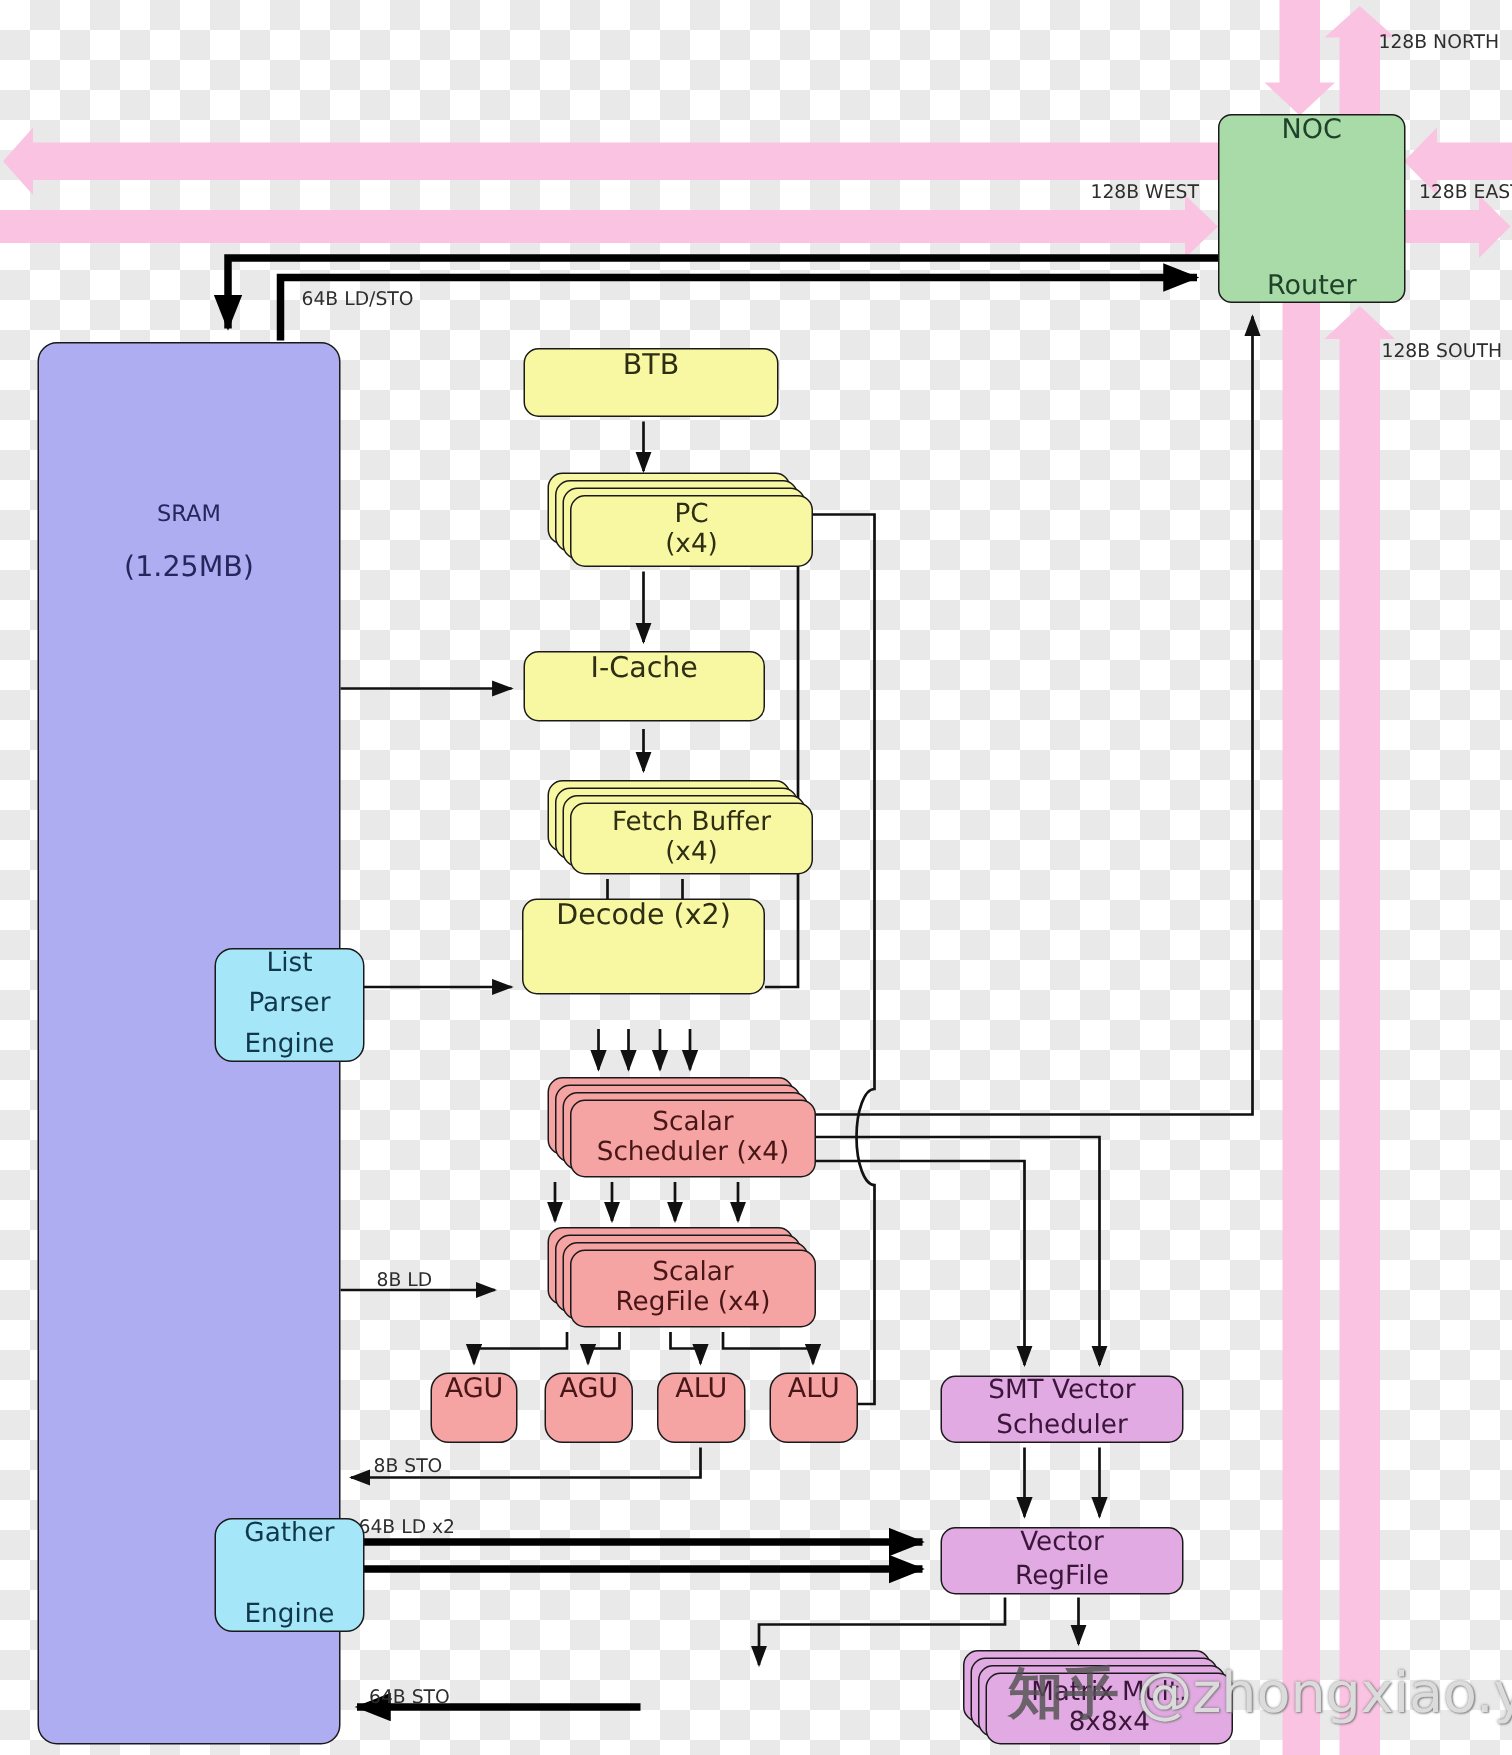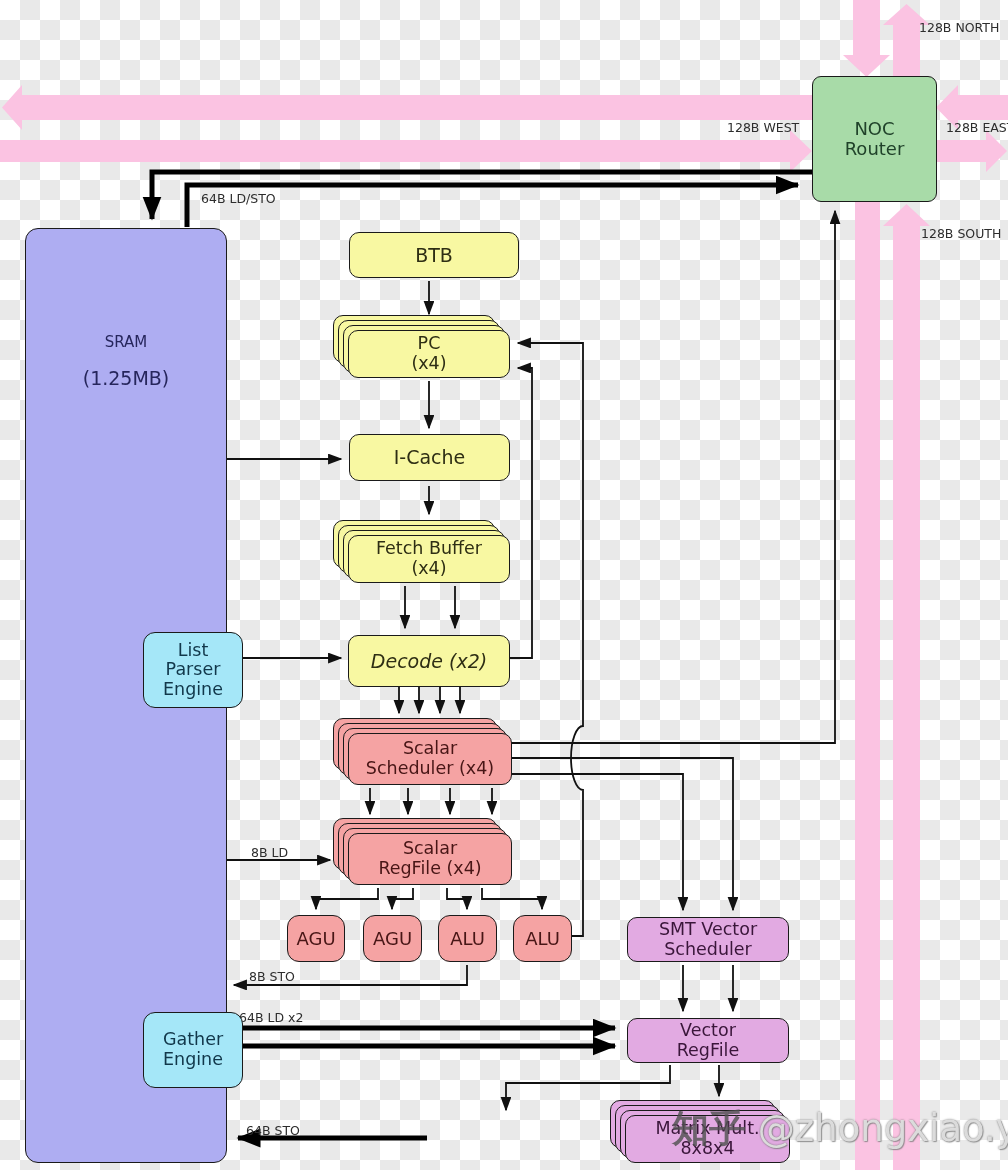--- a/index.html
+++ b/index.html
@@ -10,35 +10,35 @@
     background-image:
       linear-gradient(45deg,#e9e9e9 25%,transparent 25%,transparent 75%,#e9e9e9 75%,#e9e9e9),
       linear-gradient(45deg,#e9e9e9 25%,transparent 25%,transparent 75%,#e9e9e9 75%,#e9e9e9);
     background-position:0 0,20px 20px;
     background-size:40px 40px;
   }
   svg.wires{position:absolute;left:0;top:0;z-index:1;}
   .box{
     position:absolute;z-index:2;box-sizing:border-box;
     border:1.7px solid #1a1a1a;border-radius:10px;
-    display:flex;flex-direction:column;align-items:center;justify-content:center;
+    display:flex;flex-direction:column;align-items:center;justify-content:space-between;
     text-align:center;line-height:1.1;
   }
   .yellow{background:#f8f8a2;color:#2e2e14;}
   .red{background:#f5a3a3;color:#481616;}
   .violet{background:#e2aae2;color:#3a163a;}
   .cyan{background:#a5e7f8;color:#11374a;border-radius:12px;margin-left:16px;}
   .green{background:#a8dba8;color:#20422a;border-radius:9px;}
   .sramBox{background:#aeadf2;color:#26265c;border-radius:13px;justify-content:flex-start;padding-top:105px;}
   .sramBox .t1{font-size:15px;}
   .sramBox .t2{font-size:19px;margin-top:17px;}
   .fs19{font-size:19px;}
   .fs18{font-size:18px;}
   .fs17{font-size:17.5px;line-height:1.12;}
-  .stack{position:absolute;z-index:2;}
+  .stack{position:absolute;z-index:2;margin-left:32px;}
   .stack .layer{
     position:absolute;left:0;top:0;right:0;bottom:0;box-sizing:border-box;
     border:1.7px solid #1a1a1a;border-radius:10px;
   }
   .stack .l3{transform:translate(-15px,-15px);}
   .stack .l2{transform:translate(-10px,-10px);}
   .stack .l1{transform:translate(-5px,-5px);}
   .stack .front{
     position:absolute;left:0;top:0;right:0;bottom:0;box-sizing:border-box;
     border:1.7px solid #1a1a1a;border-radius:10px;
@@ -159,21 +159,21 @@
   <div class="stack" style="left:348px;top:535px;width:162px;height:48px;">
     <div class="layer l3 yellow"></div>
     <div class="layer l2 yellow"></div>
     <div class="layer l1 yellow"></div>
     <div class="front yellow fs17">
       <span>Fetch Buffer</span>
       <span>(x4)</span>
     </div>
   </div>
 
-  <div class="box yellow fs19" style="left:348px;top:635px;width:162px;height:52px;font-style:italic;">
+  <div class="box yellow fs19" style="left:348px;top:599px;width:162px;height:64px;">
     <span>Decode (x2)</span>
   </div>
 
   <div class="box cyan fs17" style="left:127px;top:632px;width:100px;height:76px;">
     <span>List</span>
     <span>Parser</span>
     <span>Engine</span>
   </div>
 
   <div class="box cyan fs17" style="left:127px;top:1012px;width:100px;height:76px;">

